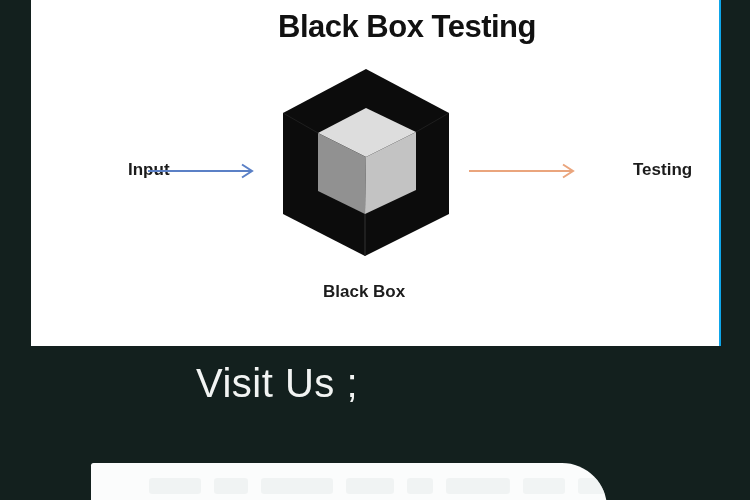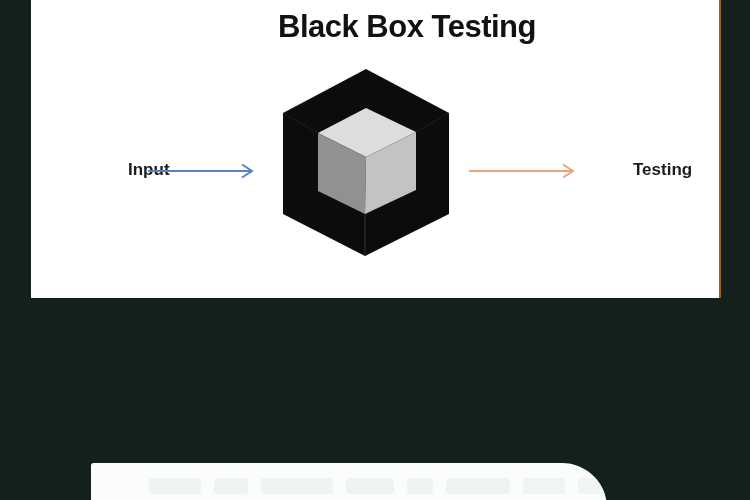--- a/index.html
+++ b/index.html
@@ -5,23 +5,23 @@
   html,body{margin:0;padding:0;}
   body{
     width:750px;height:500px;overflow:hidden;position:relative;
     background:var(--background,#13201e);
     font-family:"Liberation Sans",sans-serif;
   }
   .page{position:absolute;inset:0;}
 
   
   .card{
-    position:absolute;left:31px;top:0;width:688px;height:298px;
+    position:absolute;left:31px;top:0;width:688px;height:346px;
     background:var(--card-bg,#ffffff);
-    border-right:2px solid #a16207;
+    border-right:2px solid #0ea5e9;
   }
   .title{
     position:absolute;left:247px;top:9px;margin:0;
     font-size:31px;font-weight:800;letter-spacing:-0.5px;
     color:var(--title-text,#111);
   }
   .io-label{
     position:absolute;top:160px;
     font-size:17px;font-weight:700;color:var(--label-text,#1c1c1c);margin-left:42px;
   }
@@ -93,23 +93,25 @@
       <path class="face-right" d="M89,93 L139,68 L139,126 L88,150 Z"></path>
     </svg>
 
     <svg class="arrow out" viewBox="0 0 116 18" aria-hidden="true">
       <line class="shaft" x1="2" y1="9" x2="105" y2="9"></line>
       <polyline class="shaft" points="96,2.5 106,9 96,15.5"></polyline>
     </svg>
 
     <div class="io-label out">Testing</div>
 
+    <div class="caption">Black Box</div>
   </div>
 
   <div class="footer-text">
+    <div>Visit Us ;</div>
   </div>
 
   <div class="bottom-sheet">
     <div class="ghost-row">
       <span style="width:52px"></span>
         <span style="width:34px"></span>
         <span style="width:72px"></span>
       <span style="width:48px"></span>
         <span style="width:26px"></span>
         <span style="width:64px"></span>

